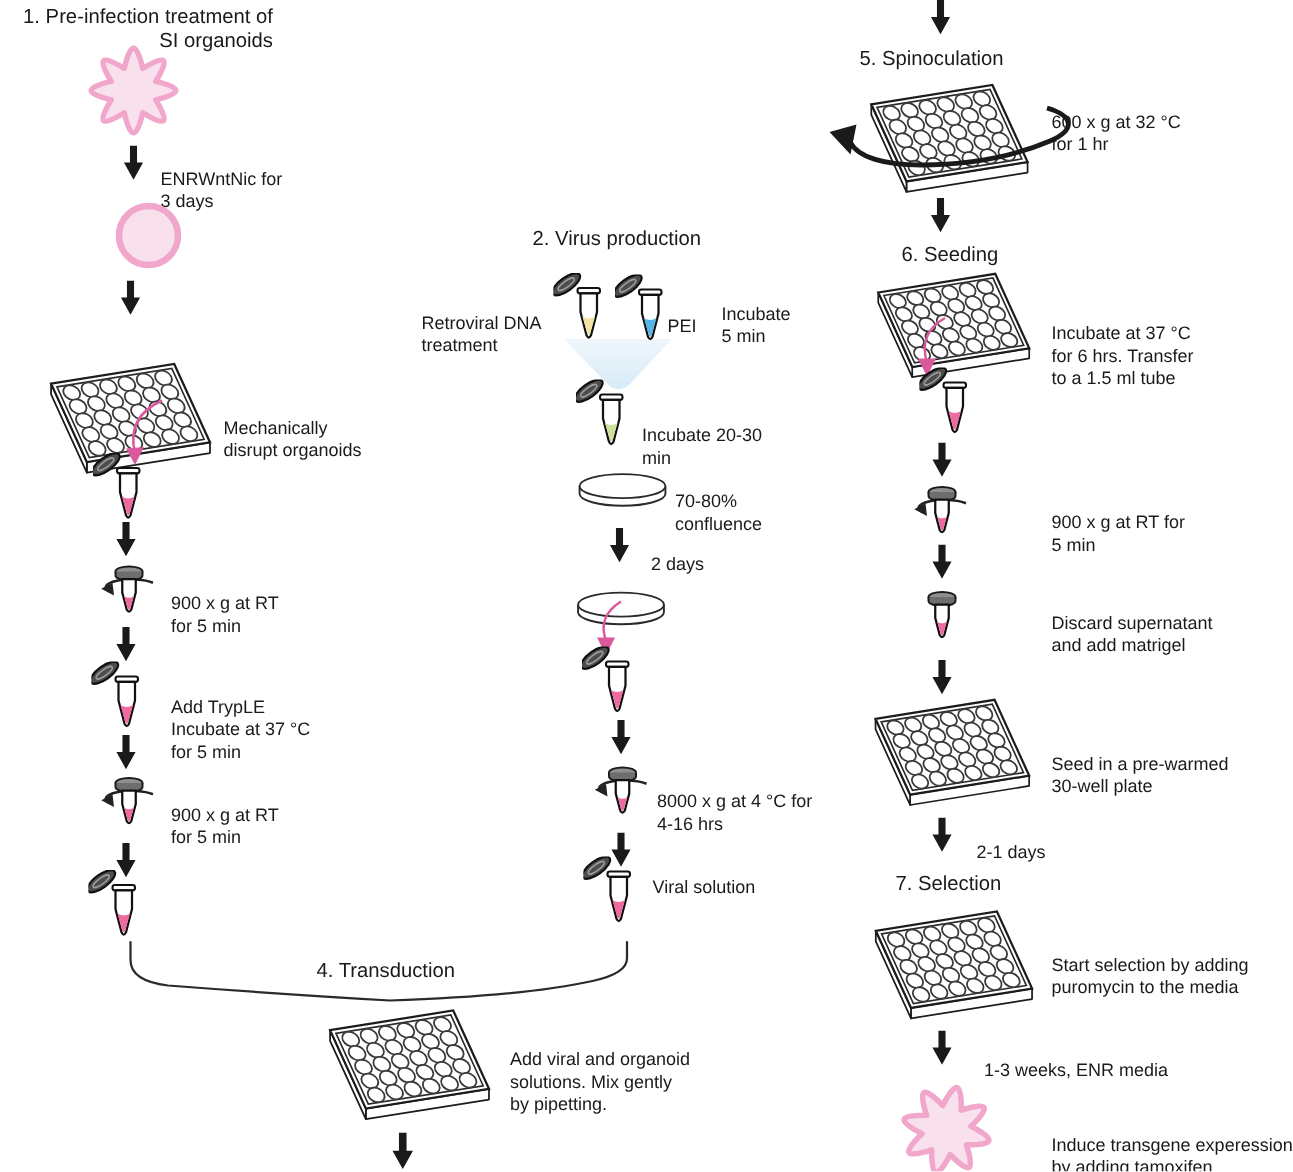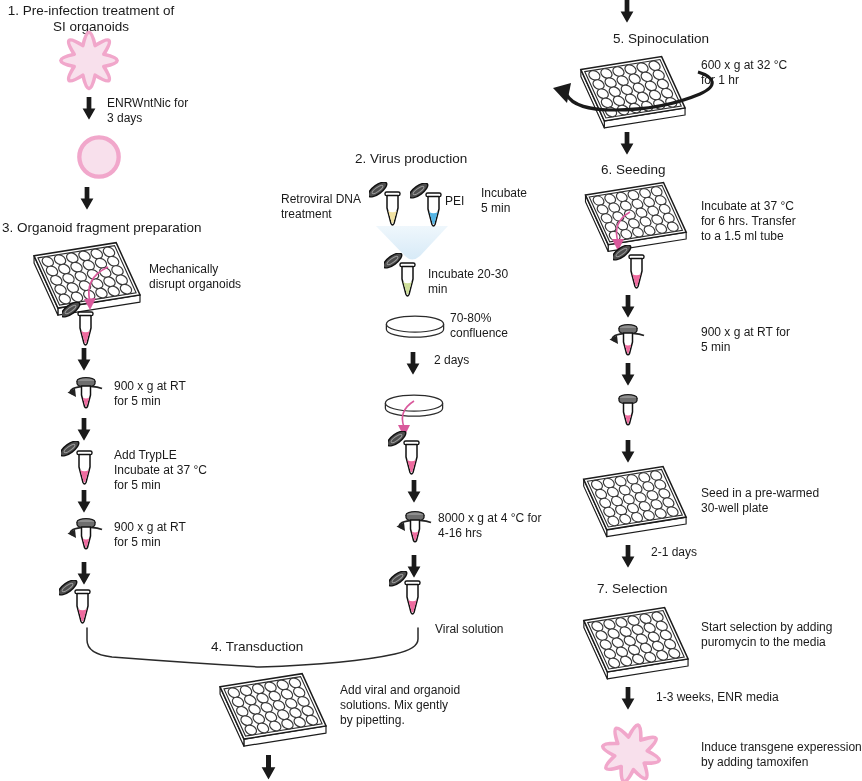--- a/index.html
+++ b/index.html
@@ -1,19 +1,19 @@
 <!DOCTYPE html>
 <html style="--ink: #1a1a1a; --organoid-outline: #f1a7cb; --organoid-fill: #f8e0ec; --liquid-pink: #ef6b9f; --liquid-yellow: #f2e3a3; --liquid-blue: #55b5e5; --liquid-mixed: #cfe09a; --transfer-arrow-pink: #d9599c; --funnel-blue: #d7eaf7;"><head>
 <meta charset="utf-8">
 <style>
   html,body{margin:0;padding:0;background:#fff;}
   #canvas{position:relative;width:862px;height:781px;background:#fff;overflow:hidden;
           font-family:"Liberation Sans",sans-serif;}
   .lbl{position:absolute;font-size:12px;line-height:15px;color:var(--ink,#1a1a1a);
-       white-space:pre-line;}
+       white-space:pre-line;margin-top:16px;}
   .ttl{position:absolute;font-size:13.5px;line-height:16px;color:var(--ink,#1a1a1a);
        white-space:pre-line;}
   .ic{position:absolute;overflow:visible;}
   svg{overflow:visible;}
 </style>
 </head>
 <body>
 
 <div id="canvas">
 
@@ -109,38 +109,37 @@
   </svg>
 
   <svg class="ic" style="left:60px;top:620px" width="370" height="60" viewBox="0 0 370 60">
     <path d="M27,8 V20 Q27,34 52,37 Q130,43 200,47 Q290,44 335,34 Q358,29 358,19 V8" fill="none" stroke="#2a2a2a" stroke-width="1.5" stroke-linecap="round"></path>
   </svg>
 
   <svg class="ic" style="left:374px;top:226px" width="76" height="38" viewBox="0 0 76 38">
     <path d="M2,0 H74 L46,30 Q38,37 31,30 Z" fill="url(#gradFunnel)"></path>
   </svg>
 
-  <div class="ttl" style="left:0;top:3px;width:182px;text-align:center">1. Pre-infection treatment of
+  <div class="ttl" style="left:0;top:3px;width:182px;text-align:right">1. Pre-infection treatment of
 SI organoids</div>
   <svg class="ic" style="left:57px;top:30px" width="64" viewBox="0 0 80 76">
       <use href="#sym-organoid-spiky"></use>
     </svg>
   <svg class="ic" style="left:82px;top:97px" width="14" viewBox="0 0 16 26">
       <use href="#sym-arrow"></use>
     </svg>
   <div class="lbl" style="left:107px;top:96px">ENRWntNic for
 3 days</div>
   <svg class="ic" style="left:75px;top:133px" width="48" viewBox="0 0 50 50">
       <use href="#sym-organoid-round"></use>
     </svg>
   <svg class="ic" style="left:80px;top:187px" width="14" viewBox="0 0 16 26">
       <use href="#sym-arrow"></use>
     </svg>
 
-  <div class="ttl" style="left:2px;top:220px">3. Organoid fragment preparation</div>
   <svg class="ic" style="left:23px;top:240px" width="120" viewBox="0 0 152 100">
       <use href="#sym-plate"></use>
     </svg>
   <svg class="ic" style="left:82px;top:264px" width="34" height="48" viewBox="0 0 34 48">
     <path d="M26,3 Q2,14 8,38" fill="none" stroke="var(--transfer-arrow-pink,#d9599c)" stroke-width="1.7"></path>
     <polygon points="2,35 14,34 8,46" fill="var(--transfer-arrow-pink,#d9599c)"></polygon>
   </svg>
   <div class="lbl" style="left:149px;top:262px">Mechanically
 disrupt organoids</div>
   <svg class="ic" style="left:62px;top:302px" width="44" viewBox="0 0 44 50">
@@ -221,37 +220,37 @@
       <use href="#sym-tube-spin"></use>
     </svg>
   <div class="lbl" style="left:438px;top:511px">8000 x g at 4 °C for
 4-16 hrs</div>
   <svg class="ic" style="left:407px;top:555px" width="14" viewBox="0 0 16 26">
       <use href="#sym-arrow"></use>
     </svg>
   <svg class="ic" style="left:389px;top:571px" width="44" viewBox="0 0 44 50">
       <use href="#sym-tube-open"></use>
     </svg>
-  <div class="lbl" style="left:435px;top:622px">Viral solution</div>
+  <div class="lbl" style="left:435px;top:568px">Viral solution</div>
 
   <div class="ttl" style="left:211px;top:639px">4. Transduction</div>
   <svg class="ic" style="left:209px;top:671px" width="120" viewBox="0 0 152 100">
       <use href="#sym-plate"></use>
     </svg>
   <div class="lbl" style="left:340px;top:683px">Add viral and organoid
 solutions. Mix gently
 by pipetting.</div>
   <svg class="ic" style="left:261px;top:755px" width="15" viewBox="0 0 16 26">
       <use href="#sym-arrow"></use>
     </svg>
 
   <svg class="ic" style="left:620px;top:0px" width="14" viewBox="0 0 16 26">
       <use href="#sym-arrow"></use>
     </svg>
-  <div class="ttl" style="left:613px;top:31px">5. Spinoculation</div>
+  <div class="ttl" style="left:573px;top:31px">5. Spinoculation</div>
   <svg class="ic" style="left:570px;top:54px" width="118" viewBox="0 0 152 100">
       <use href="#sym-plate"></use>
     </svg>
   <svg class="ic" style="left:552px;top:64px" width="165" height="58" viewBox="0 0 165 58">
     <path d="M146,8 C163,13 166,22 148,30 C122,41 92,46 62,46 C38,46 20,41 15,31" fill="none" stroke="#1a1a1a" stroke-width="3.2"></path>
     <polygon points="1,24 19,19 15,39" fill="#1a1a1a"></polygon>
   </svg>
   <div class="lbl" style="left:701px;top:58px">600 x g at 32 °C
 for 1 hr</div>
   <svg class="ic" style="left:620px;top:132px" width="14" viewBox="0 0 16 26">
@@ -279,20 +278,22 @@
       <use href="#sym-tube-spin"></use>
     </svg>
   <div class="lbl" style="left:701px;top:325px">900 x g at RT for
 5 min</div>
   <svg class="ic" style="left:621px;top:363px" width="14" viewBox="0 0 16 26">
       <use href="#sym-arrow"></use>
     </svg>
   <svg class="ic" style="left:604px;top:392px" width="48" viewBox="0 0 48 42">
       <use href="#sym-tube-closed"></use>
     </svg>
+  <div class="lbl" style="left:701px;top:392px">Discard supernatant
+and add matrigel</div>
   <svg class="ic" style="left:621px;top:440px" width="14" viewBox="0 0 16 26">
       <use href="#sym-arrow"></use>
     </svg>
   <svg class="ic" style="left:573px;top:464px" width="116" viewBox="0 0 152 100">
       <use href="#sym-plate"></use>
     </svg>
   <div class="lbl" style="left:701px;top:486px">Seed in a pre-warmed
 30-well plate</div>
   <svg class="ic" style="left:621px;top:545px" width="14" viewBox="0 0 16 26">
       <use href="#sym-arrow"></use>

